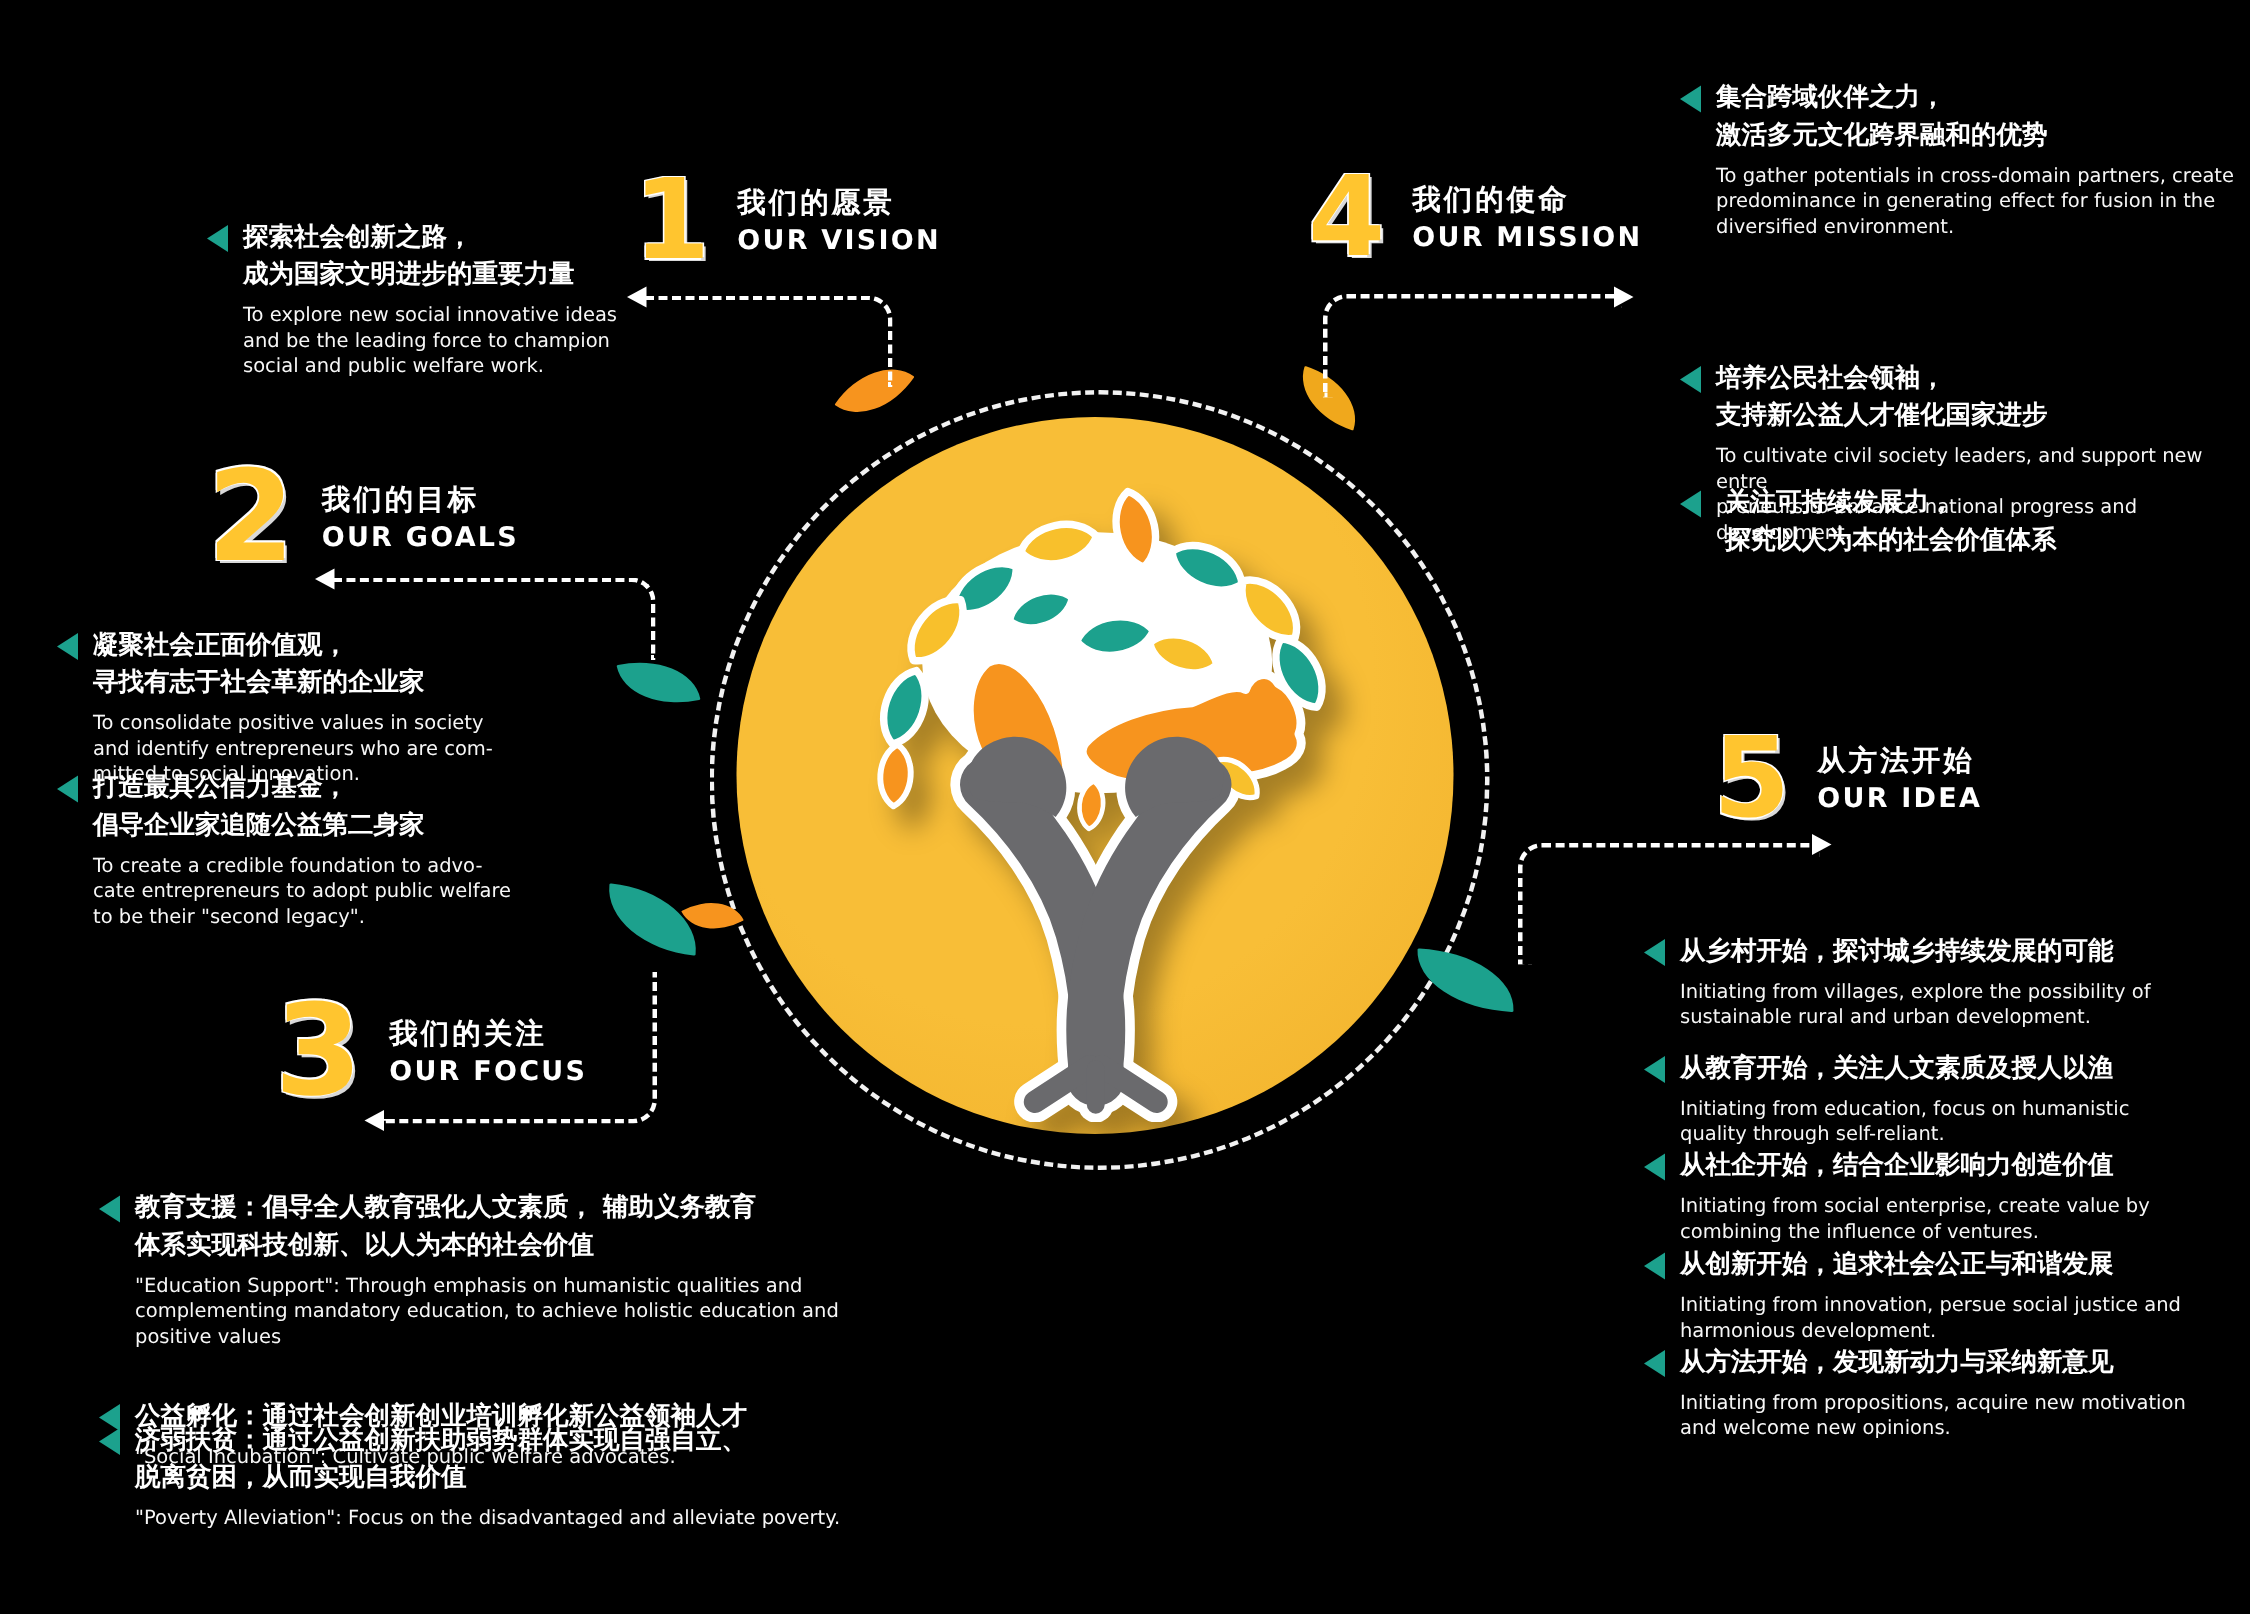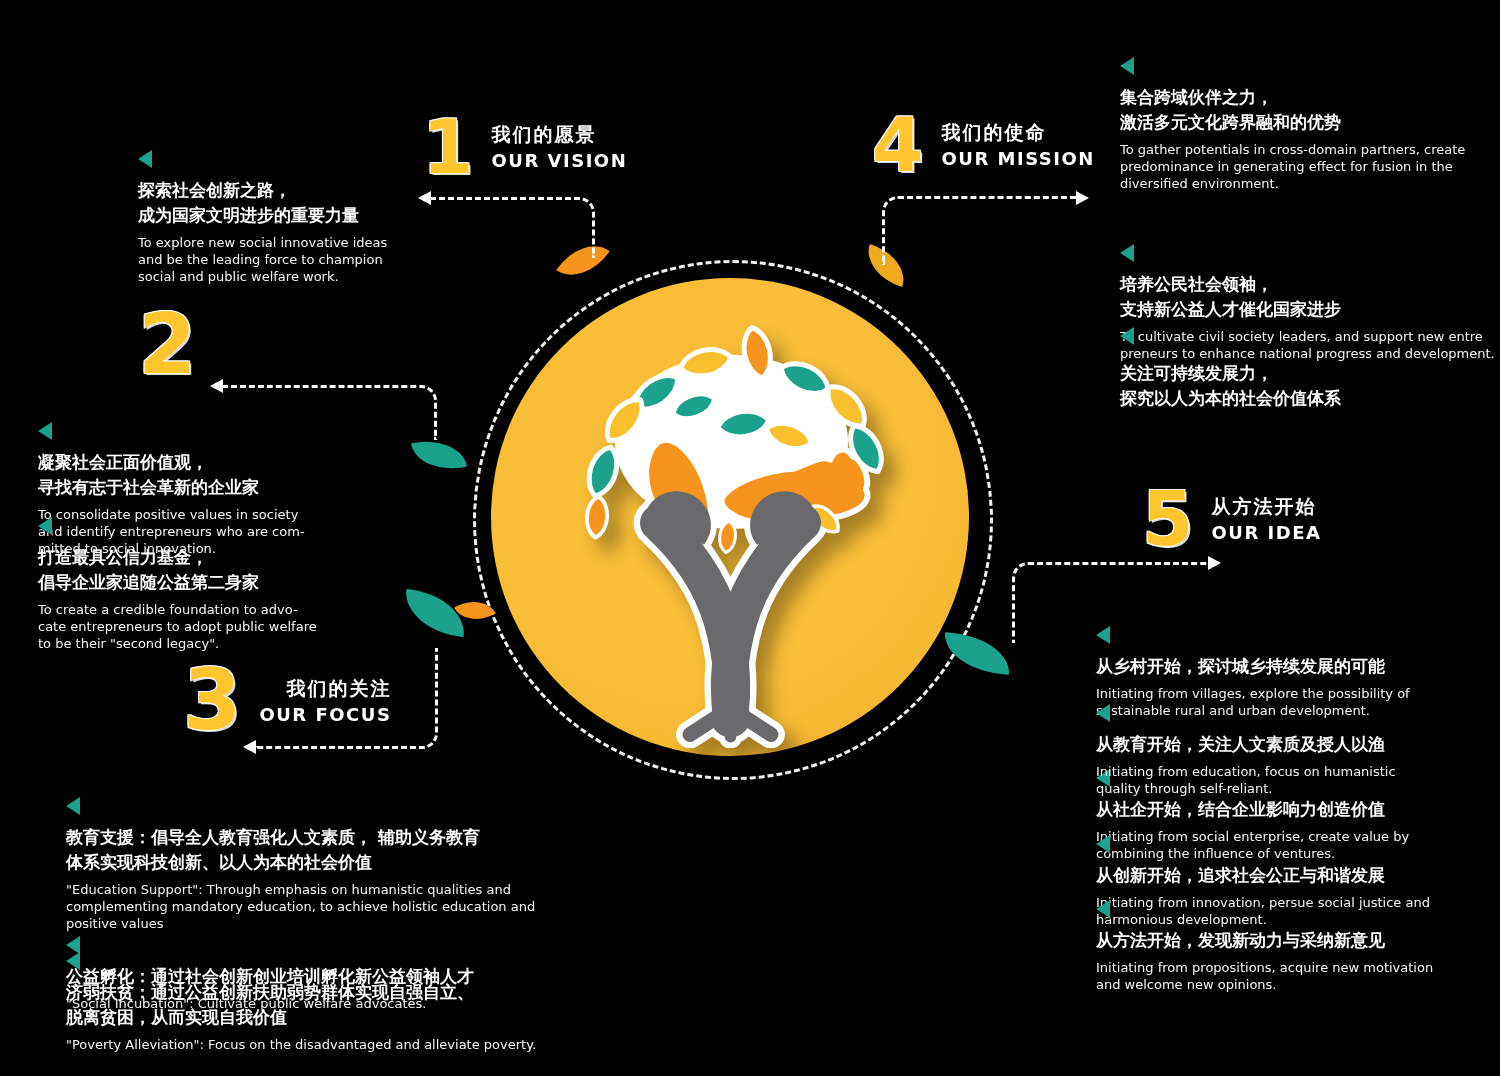--- a/index.html
+++ b/index.html
@@ -10,21 +10,21 @@
   
   .sec-header{position:absolute;display:flex;align-items:flex-start;gap:18px;}
   .num{
     font-size:74px;line-height:70px;font-weight:bold;color:#FFC52F;
     text-shadow:-1px -1px 0 #fff,1px -1px 0 #fff,-1px 1px 0 #fff,2px 2px 0 rgba(255,255,255,.85);
   }
   .t-zh{font-size:19px;font-weight:bold;letter-spacing:2px;white-space:nowrap;}
   .t-en{font-size:18px;font-weight:bold;letter-spacing:1.5px;white-space:nowrap;margin-top:2px;}
   .titles{margin-top:10px;}
   
-  .bullet{position:absolute;display:flex;align-items:flex-start;gap:10px;flex-direction:column;}
+  .bullet{position:absolute;display:flex;align-items:flex-start;gap:10px;}
   .tri{
     flex:none;width:0;height:0;margin-top:4px;
     border-top:9px solid transparent;border-bottom:9px solid transparent;border-right:14px solid #1CA18D;
     filter:drop-shadow(2px 2px 0 rgba(0,0,0,.6));
   }
   .zh{font-size:17px;font-weight:bold;line-height:25px;white-space:pre-line;}
   .en{font-size:13px;line-height:17px;white-space:pre-line;margin-top:6px;opacity:.97;}
   
   .ring{position:absolute;left:473px;top:260px;width:514px;height:514px;border:3px dashed rgba(255,255,255,.95);border-radius:50%;}
   .sun{position:absolute;left:491px;top:278px;width:478px;height:478px;border-radius:50%;
@@ -123,25 +123,29 @@
   <div class="sec-header" style="left:422px;top:112px;">
     <div class="num">1</div>
     <div class="titles">
       <div class="t-zh">我们的愿景</div>
       <div class="t-en">OUR VISION</div>
     </div>
   </div>
 
   <div class="sec-header" style="left:138px;top:304px;">
     <div class="num" style="font-size:84px;line-height:80px;">2</div>
+    <div class="titles" style="margin-top:16px;">
+      <div class="t-zh">我们的目标</div>
+      <div class="t-en">OUR GOALS</div>
+    </div>
   </div>
 
   <div class="sec-header" style="left:183px;top:660px;">
     <div class="num" style="font-size:84px;line-height:80px;">3</div>
-    <div class="titles" style="margin-top:16px;text-align:right;">
+    <div class="titles" style="margin-top:16px;">
       <div class="t-zh">我们的关注</div>
       <div class="t-en">OUR FOCUS</div>
     </div>
   </div>
 
   <div class="sec-header" style="left:872px;top:110px;">
     <div class="num">4</div>
     <div class="titles">
       <div class="t-zh">我们的使命</div>
       <div class="t-en">OUR MISSION</div>

